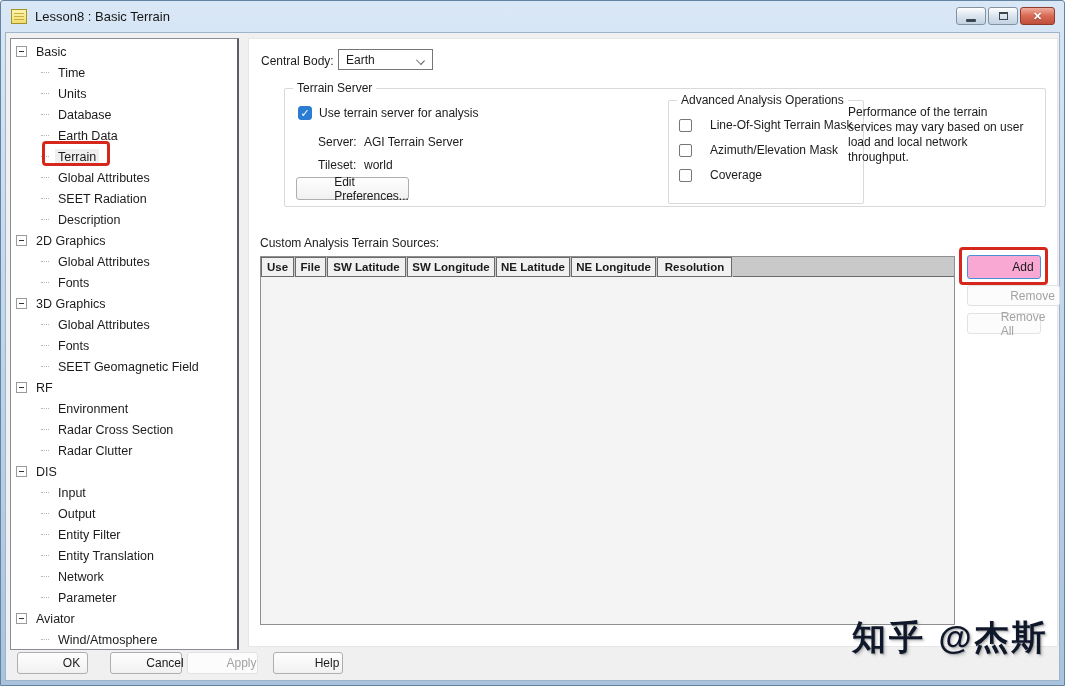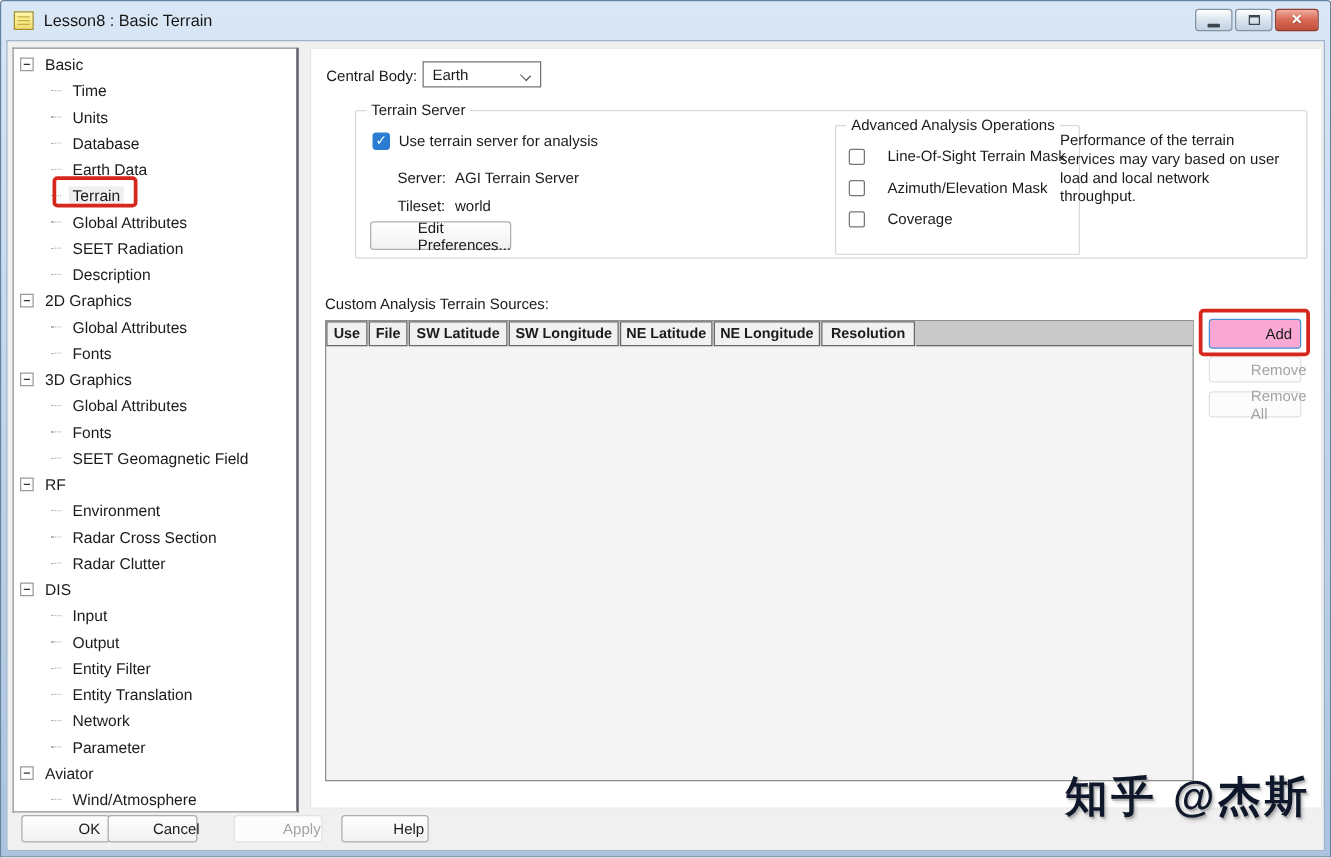--- a/index.html
+++ b/index.html
@@ -79,25 +79,25 @@
   .th { background:#f1f1f1; border:1px solid #6a6a6a; margin-right:1px; font-weight:bold; font-size:11.5px;
         display:flex; align-items:center; justify-content:center; white-space:nowrap; }
   .th-filler { flex:1; background:#c9c9c9; border-bottom:1px solid #6a6a6a; }
 
   .btn { border:1px solid #aeaeae; border-radius:3px; background:linear-gradient(#fefefe,#f1f1f1);
          font-size:12px; color:#1a1a1a; display:flex; align-items:center; justify-content:center; cursor:default;padding-left:38px; }
   .btn.disabled { background:#fcfcfc; border-color:#e2e2e2; color:#a3a3a3; }
   .btn.default { background:#f9a8d4; border-color:#4a90d9; }
 
   #btn-add { left:718px; top:216px; width:74px; height:24px; }
-  #btn-remove { left:718px; top:246px; width:74px; height:21px; }
+  #btn-remove { left:718px; top:246px; width:93px; height:21px; }
   #btn-removeall { left:718px; top:274px; width:74px; height:21px; }
 
   .footer-btn { position:absolute; top:619px; height:22px; }
-  #btn-ok { left:11px; width:71px; } #btn-cancel { left:80px; width:72px; }
+  #btn-ok { left:11px; width:71px; } #btn-cancel { left:104px; width:72px; }
   #btn-apply { left:181px; width:71px; } #btn-help { left:267px; width:70px; }
 
   .watermark { position:absolute; left:846px; top:582px; z-index:40; font-size:34px; font-weight:bold;
                letter-spacing:3px; color:#0f172a; white-space:nowrap;
                text-shadow:1px 1px 0 rgba(150,150,150,.55), 2px 2px 3px rgba(110,110,110,.35); }
   .splitter { position:absolute; left:234px; top:5px; width:3px; height:612px; background:transparent; cursor:col-resize; }
 </style>
 </head>
 <body>
 

